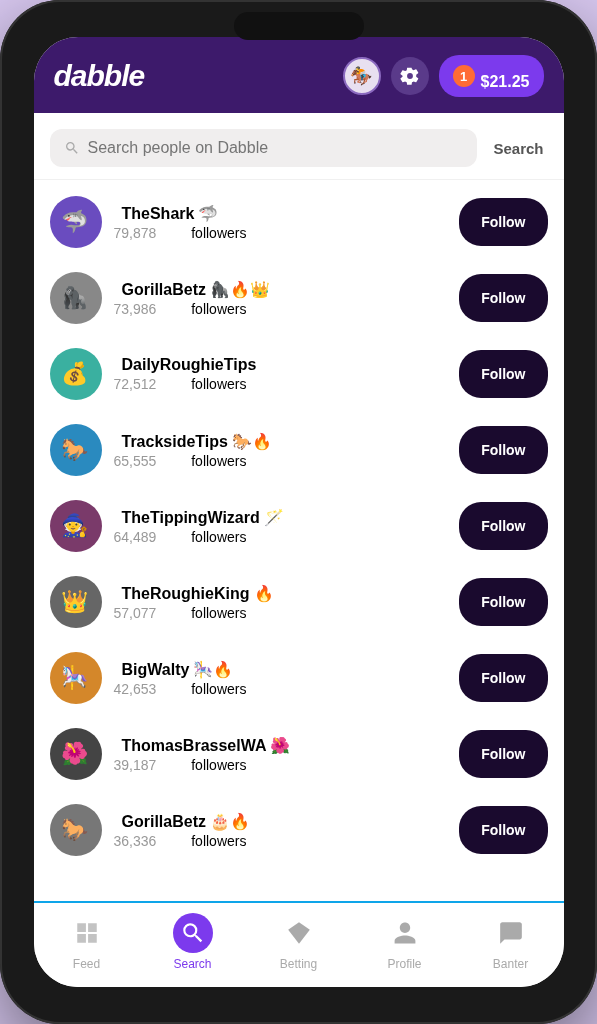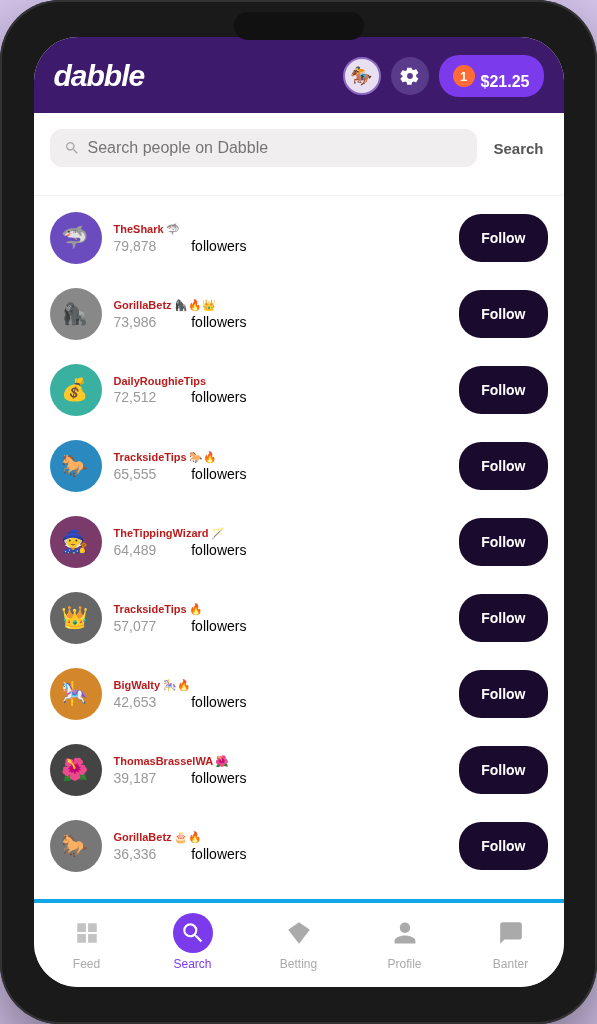--- a/index.html
+++ b/index.html
@@ -128,21 +128,21 @@
     .content {
       flex: 1;
       background: white;
       display: flex;
       flex-direction: column;
       overflow: hidden;
     }
 
     
     .search-bar {
-      padding: 16px 16px 28px 16px;
+      padding: 16px 16px 12px 16px;
       display: flex;
       align-items: center;
       background: white;
       border-bottom: 1px solid #f0f0f0;
       flex-shrink: 0;
     }
 
     .search-input-wrapper {
       flex: 1;
       display: flex;
@@ -197,23 +197,24 @@
       justify-content: center;
       font-size: 22px;
       overflow: hidden;
     }
 
     .user-info {
       flex: 1;
     }
 
     .username {
-      font-size: 11px;
+      font-size: 16px;
       font-weight: 700;
-      color: #b91c1c;
+      color: #000000;
+      margin-left: 8px;
     }
 
     .followers {
       font-size: 14px;
       color: #999;
       margin-top: 2px;
     }
 
     .followers span {
       color: #000000;
@@ -228,21 +229,21 @@
       padding: 16px 22px;
       font-size: 14px;
       font-weight: 600;
       cursor: pointer;
       white-space: nowrap;
     }
 
     
     .bottom-nav {
       background: white;
-      border-top: 4px solid #0ea5e9;
+      border-top: 2px solid #0ea5e9;
       display: flex;
       align-items: center;
       justify-content: space-around;
       padding: 10px 0 16px 0;
       flex-shrink: 0;
     }
 
     .nav-item {
       display: flex;
       flex-direction: column;
@@ -357,21 +358,21 @@
         64,489 <span>followers</span>
       </div>
     </div>
     <button class="follow-btn">Follow</button>
   </div>
           <div class="user-item">
     <div class="avatar" style="background:#666;">
       👑
     </div>
     <div class="user-info">
-      <div class="username">TracksideTips 🔥</div>
+      <div class="username">TheRoughieKing 🔥</div>
       <div class="followers">
         57,077 <span>followers</span>
       </div>
     </div>
     <button class="follow-btn">Follow</button>
   </div>
           <div class="user-item">
     <div class="avatar" style="background:#d4872a;">
       🎠
     </div>

